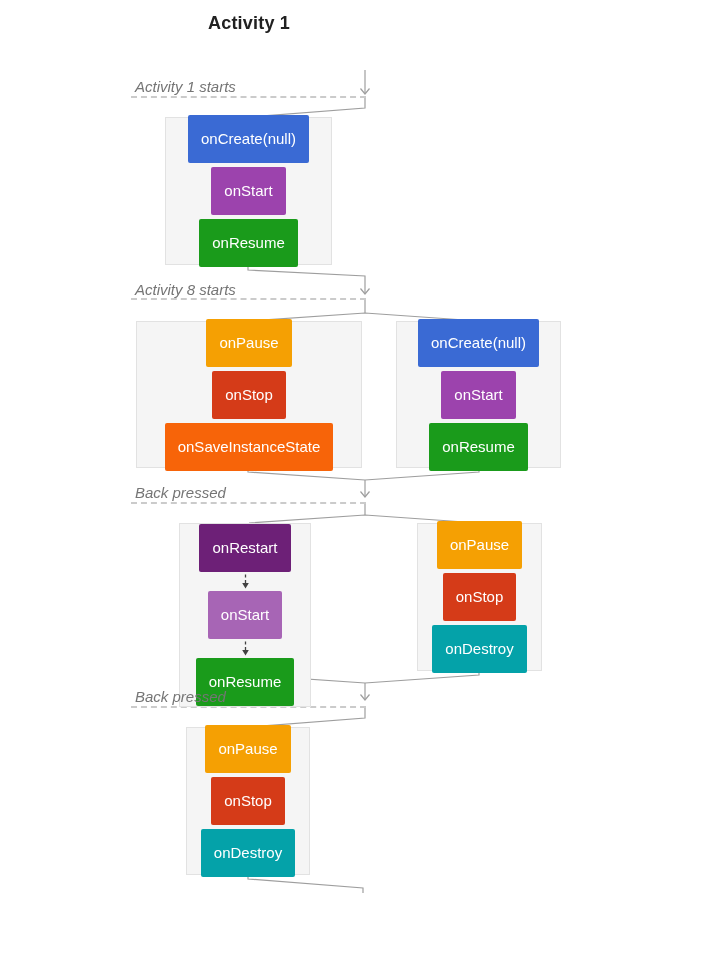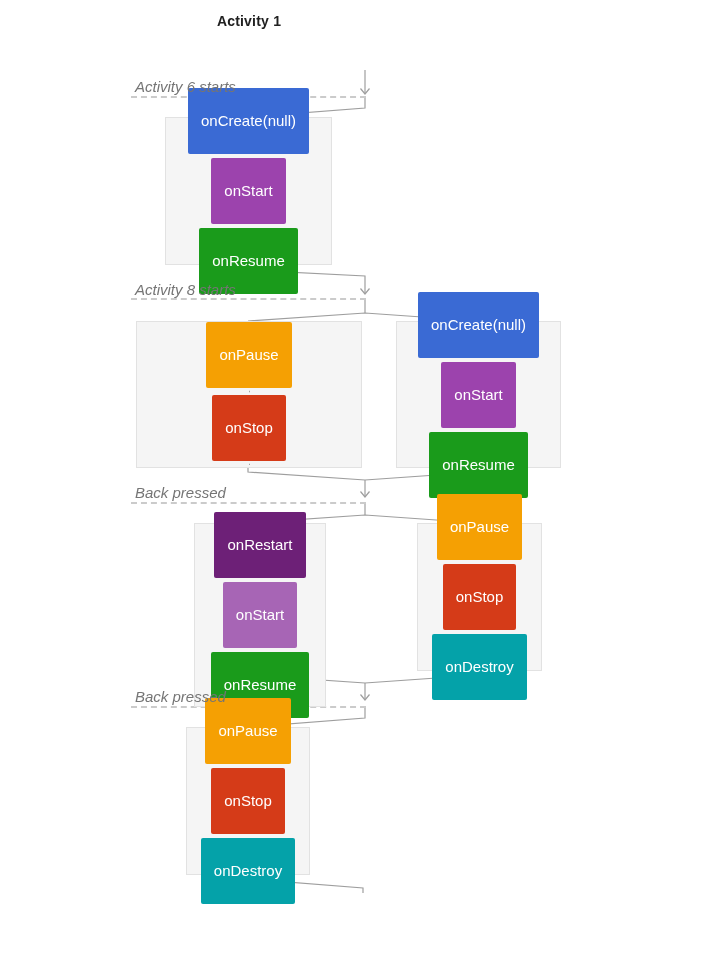--- a/index.html
+++ b/index.html
@@ -4,21 +4,21 @@
 <style>
   html,body { margin:0; padding:0; background:#ffffff; }
   .stage {
     position:relative; width:728px; height:972px; background:#ffffff;
     font-family:"Liberation Sans", sans-serif; overflow:hidden;
   }
   svg.connectors { position:absolute; left:0; top:0; z-index:1; }
 
   .col-header {
     position:absolute; top:13px; width:180px; text-align:center;
-    font-size:14px; font-weight:600; color:#212121; letter-spacing:.2px; z-index:3;
+    font-size:18px; font-weight:600; color:#212121; letter-spacing:.2px; z-index:3;
   }
   #hdr1 { left:159px; }
   #hdr2 { left:388px; }
 
   .event-label {
     position:absolute; font-size:15px; font-style:italic; color:#757575; z-index:3;
   }
   #lbl1 { left:135px; top:78px; }
   #lbl2 { left:135px; top:281px; }
   #lbl3 { left:135px; top:484px; }
@@ -34,27 +34,27 @@
   #dash4 { top:706px; }
 
   .panel {
     position:absolute; background:#f5f5f5; border:1px solid #e2e2e2;
     box-sizing:border-box; display:flex; flex-direction:column;
     align-items:center; justify-content:center; z-index:2;
   }
   #p1  { left:165px; top:117px; width:167px; height:148px; }
   #p2l { left:136px; top:321px; width:226px; height:147px; }
   #p2r { left:396px; top:321px; width:165px; height:147px; }
-  #p3l { left:194px; top:523px; width:132px; height:184px; }
+  #p3l { left:179px; top:523px; width:132px; height:184px; }
   #p3r { left:417px; top:523px; width:125px; height:148px; }
   #p4  { left:186px; top:727px; width:124px; height:148px; }
 
   .cb-box {
     border-radius:2px; color:#ffffff; font-size:15px; line-height:18px;
-    padding:24px 13px; white-space:nowrap; text-align:right;
+    padding:15px 13px; white-space:nowrap; text-align:right;
   }
   .mini-arrow { display:block; margin:2px 0; }
 </style>
 </head>
 <body>
 
 <div class="stage">
 
   <svg class="connectors" width="728" height="972" viewBox="0 0 728 972">
     <g fill="none" stroke-width="1.2" stroke="#9e9e9e">
@@ -79,21 +79,21 @@
       <path d="M365 683 L365 700"></path>
       <path d="M360.5 694.5 L365 700 L369.5 694.5"></path>
       <path d="M365 706 L365 718 L248 727"></path>
 
       <path d="M248 875 L248 879 L363 888 L363 893"></path>
     </g>
   </svg>
 
   <div class="col-header" id="hdr1">Activity 1</div>
 
-  <div class="event-label" id="lbl1">Activity 6 starts</div>
+  <div class="event-label" id="lbl1">Activity 1 starts</div>
   <div class="dashed-sep" id="dash1"></div>
 
   <div class="event-label" id="lbl2">Activity 8 starts</div>
   <div class="dashed-sep" id="dash2"></div>
 
   <div class="event-label" id="lbl3">Back pressed</div>
   <div class="dashed-sep" id="dash3"></div>
 
   <div class="event-label" id="lbl4">Back pressed</div>
   <div class="dashed-sep" id="dash4"></div>
@@ -116,20 +116,21 @@
     <div class="cb-box" style="background-color: rgb(245, 160, 3);">onPause</div>
     <svg class="mini-arrow" width="9" height="15" viewBox="0 0 9 15">
         <line x1="4.5" y1="0.5" x2="4.5" y2="9" stroke="#414141" stroke-width="1.3" stroke-dasharray="3 2.4"></line>
         <path d="M1.2 9 L4.5 14.5 L7.8 9 Z" fill="#414141"></path>
       </svg>
     <div class="cb-box" style="background-color: rgb(213, 59, 24);">onStop</div>
     <svg class="mini-arrow" width="9" height="15" viewBox="0 0 9 15">
         <line x1="4.5" y1="0.5" x2="4.5" y2="9" stroke="#414141" stroke-width="1.3" stroke-dasharray="3 2.4"></line>
         <path d="M1.2 9 L4.5 14.5 L7.8 9 Z" fill="#414141"></path>
       </svg>
+    <div class="cb-box" style="background-color: rgb(247, 100, 9);">onSaveInstanceState</div>
   </div>
 
   <div class="panel" id="p2r">
     <div class="cb-box" style="background-color: rgb(58, 106, 212);">onCreate(null)</div>
     <svg class="mini-arrow" width="9" height="15" viewBox="0 0 9 15">
         <line x1="4.5" y1="0.5" x2="4.5" y2="9" stroke="#414141" stroke-width="1.3" stroke-dasharray="3 2.4"></line>
         <path d="M1.2 9 L4.5 14.5 L7.8 9 Z" fill="#414141"></path>
       </svg>
     <div class="cb-box" style="background-color: rgb(156, 67, 173);">onStart</div>
     <svg class="mini-arrow" width="9" height="15" viewBox="0 0 9 15">

